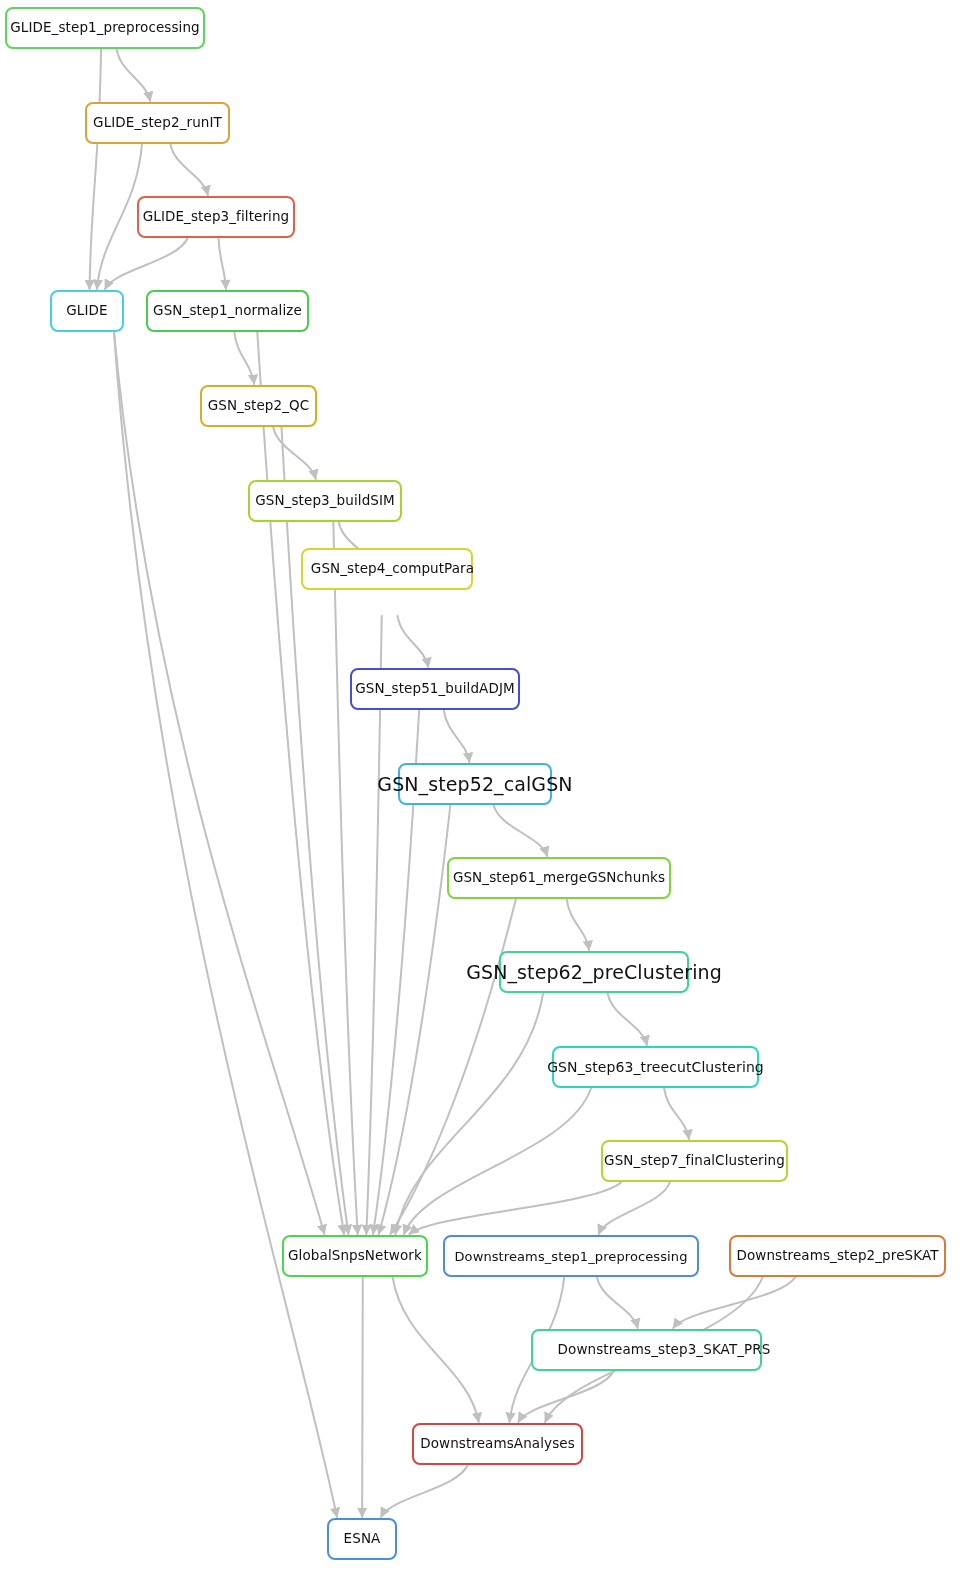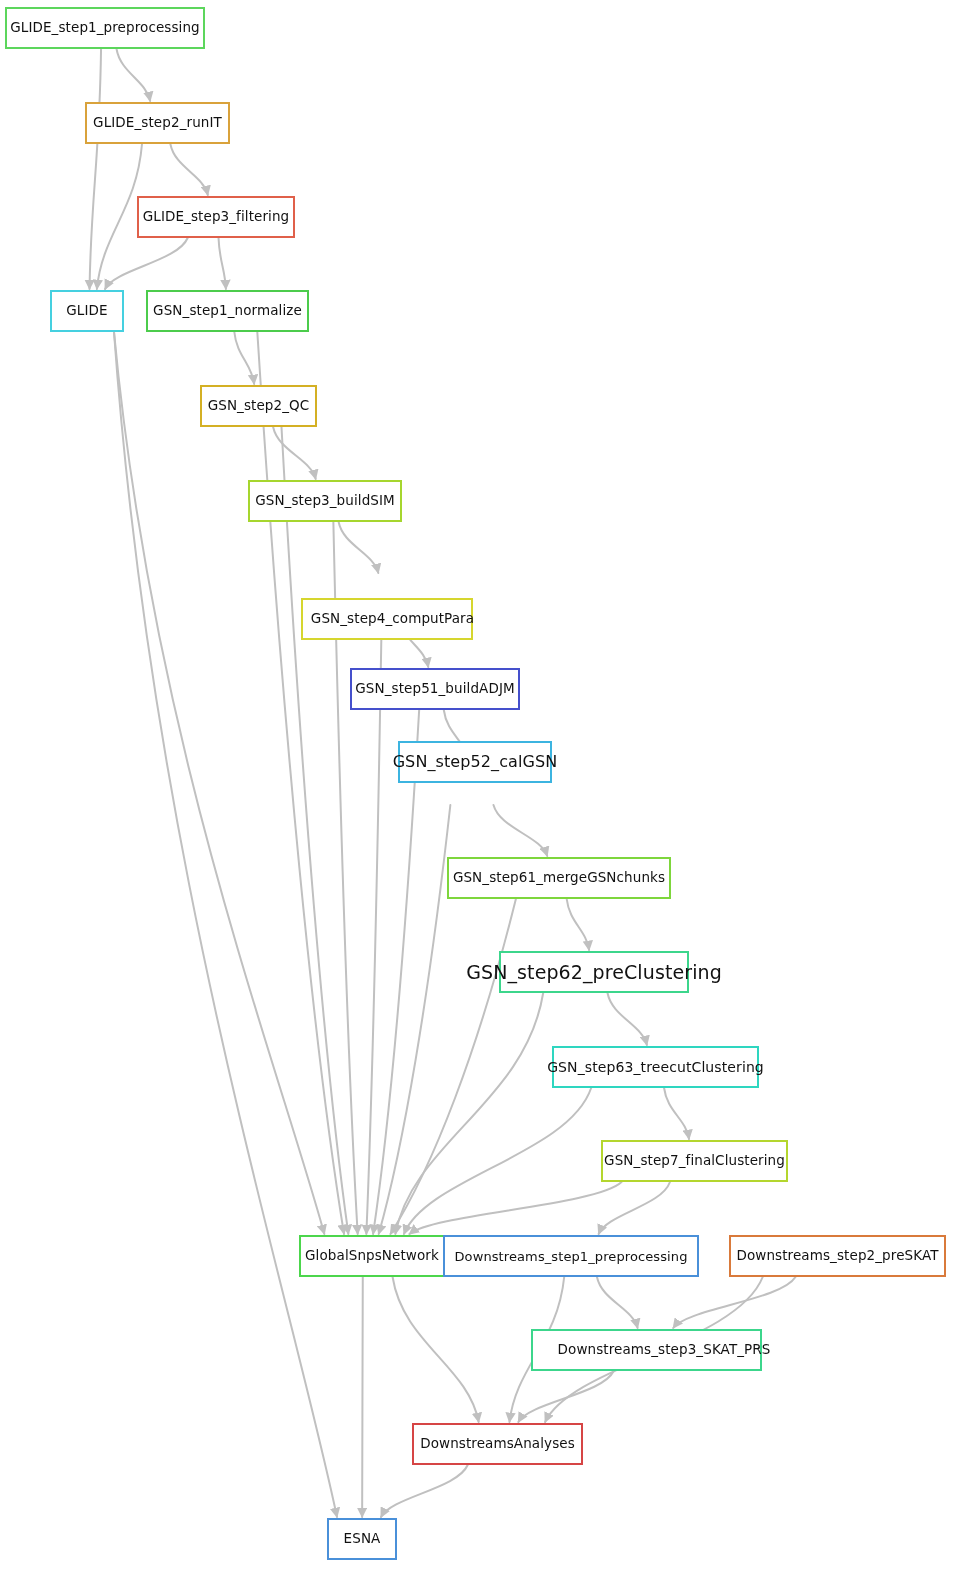--- a/index.html
+++ b/index.html
@@ -1,21 +1,21 @@
 <!DOCTYPE html>
 <html><head>
 <meta charset="utf-8">
 <style>
   html,body{margin:0;padding:0;background:#ffffff;}
   body{width:965px;height:1595px;position:relative;overflow:hidden;
        font-family:"DejaVu Sans","Liberation Sans",sans-serif;}
   #canvas{position:absolute;left:0;top:0;width:965px;height:1595px;}
   svg#edges{position:absolute;left:0;top:0;width:965px;height:1595px;}
   .node{position:absolute;box-sizing:border-box;background:#ffffff;
-        border:2.2px solid #888;border-radius:0;
+        border:2.2px solid #888;border-radius:8px;
         display:flex;align-items:center;justify-content:center;
         color:#111111;white-space:nowrap;letter-spacing:0.1px;}
   .node span{display:block;line-height:1;padding:0 2px;}
 </style>
 </head>
 <body>
 
 <div id="canvas">
   <svg id="edges" viewBox="0 0 965 1595" xmlns="http://www.w3.org/2000/svg">
       <defs>
@@ -74,42 +74,42 @@
     </div>
     <div class="node" style="left: 146px; top: 290px; width: 163px; height: 42px; border-color: rgb(76, 204, 76); font-size: 13.5px;">
       <span>GSN_step1_normalize</span>
     </div>
     <div class="node" style="left: 200px; top: 385px; width: 117px; height: 42px; border-color: rgb(212, 176, 36); font-size: 13.5px;">
       <span>GSN_step2_QC</span>
     </div>
     <div class="node" style="left: 248px; top: 480px; width: 154px; height: 42px; border-color: rgb(166, 214, 46); font-size: 13.5px;">
       <span>GSN_step3_buildSIM</span>
     </div>
-    <div class="node" style="left: 301px; top: 598px; width: 172px; height: 42px; border-color: rgb(214, 214, 46); font-size: 13.5px; padding-left: 11px;">
+    <div class="node" style="left: 301px; top: 548px; width: 172px; height: 42px; border-color: rgb(214, 214, 46); font-size: 13.5px; padding-left: 11px;">
       <span>GSN_step4_computPara</span>
     </div>
     <div class="node" style="left: 350px; top: 668px; width: 170px; height: 42px; border-color: rgb(69, 80, 204); font-size: 13.5px;">
       <span>GSN_step51_buildADJM</span>
     </div>
-    <div class="node" style="left: 398px; top: 741px; width: 154px; height: 42px; border-color: rgb(60, 180, 224); font-size: 16px;">
+    <div class="node" style="left: 398px; top: 763px; width: 154px; height: 42px; border-color: rgb(60, 180, 224); font-size: 19px;">
       <span>GSN_step52_calGSN</span>
     </div>
     <div class="node" style="left: 447px; top: 857px; width: 224px; height: 42px; border-color: rgb(126, 214, 60); font-size: 13.5px;">
       <span>GSN_step61_mergeGSNchunks</span>
     </div>
     <div class="node" style="left: 499px; top: 951px; width: 190px; height: 42px; border-color: rgb(60, 214, 140); font-size: 19px;">
       <span>GSN_step62_preClustering</span>
     </div>
     <div class="node" style="left: 552px; top: 1046px; width: 207px; height: 42px; border-color: rgb(46, 214, 192); font-size: 14px;">
       <span>GSN_step63_treecutClustering</span>
     </div>
     <div class="node" style="left: 601px; top: 1140px; width: 187px; height: 42px; border-color: rgb(180, 214, 46); font-size: 13.5px;">
       <span>GSN_step7_finalClustering</span>
     </div>
-    <div class="node" style="left: 299px; top: 1235px; width: 146px; height: 42px; border-color: rgb(76, 214, 76); font-size: 13.5px;">
+    <div class="node" style="left: 282px; top: 1235px; width: 146px; height: 42px; border-color: rgb(76, 214, 76); font-size: 13.5px;">
       <span>GlobalSnpsNetwork</span>
     </div>
     <div class="node" style="left: 443px; top: 1235px; width: 256px; height: 42px; border-color: rgb(74, 144, 217); font-size: 13px;">
       <span>Downstreams_step1_preprocessing</span>
     </div>
     <div class="node" style="left: 729px; top: 1235px; width: 217px; height: 42px; border-color: rgb(217, 122, 59); font-size: 13.5px;">
       <span>Downstreams_step2_preSKAT</span>
     </div>
     <div class="node" style="left: 531px; top: 1329px; width: 231px; height: 42px; border-color: rgb(60, 214, 140); font-size: 13.5px; padding-left: 35px;">
       <span>Downstreams_step3_SKAT_PRS</span>

